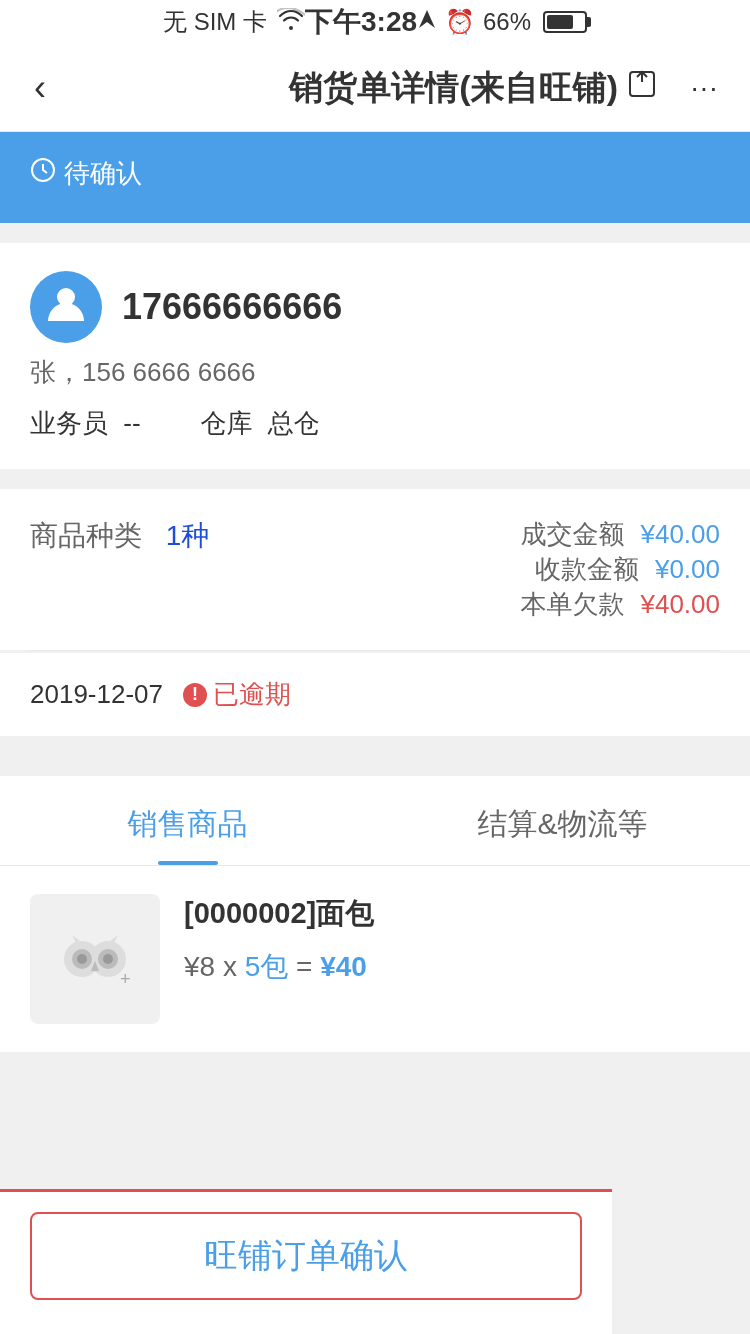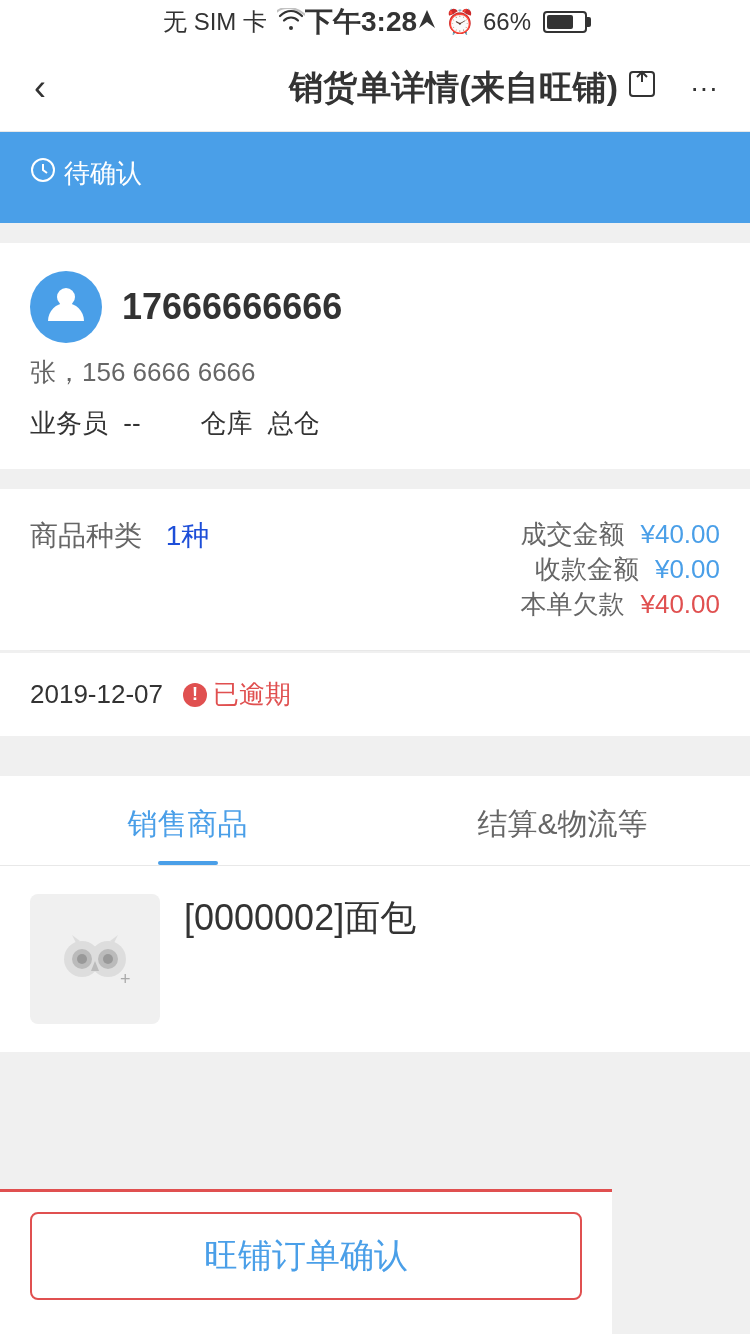--- a/index.html
+++ b/index.html
@@ -293,24 +293,24 @@
       background: #f0f0f0;
       border-radius: 8px;
       flex-shrink: 0;
       display: flex;
       align-items: center;
       justify-content: center;
       overflow: hidden;
     }
     .product-info { flex: 1; }
     .product-name {
-      font-size: 36px;
+      font-size: 29px;
       color: #333;
       margin-bottom: 14px;
-      font-weight: 400;
+      font-weight: 700;
     }
     .product-price {
       font-size: 28px;
       color: #666;
     }
     .product-price .qty { color: #4a9fe8; }
     .product-price .total { color: #4a9fe8; font-weight: 600; }
 
     
     .bottom-area {
@@ -494,20 +494,27 @@
         <polygon points="45,32 41,42 49,42" fill="#bbb"></polygon>
 
         <polygon points="26,14 22,6 30,12" fill="#ddd"></polygon>
         <polygon points="64,14 60,12 68,6" fill="#ddd"></polygon>
 
         <text x="70" y="56" font-size="18" fill="#aaa" font-family="Arial">+</text>
       </svg>
     </div>
     <div class="product-info">
       <div class="product-name">[0000002]面包</div>
+      <div class="product-price">
+        <span>¥8</span>
+        <span> x </span>
+        <span class="qty">5包</span>
+        <span> = </span>
+        <span class="total">¥40</span>
+      </div>
     </div>
   </div>
 </div>
 
 <div class="gray-area"></div>
 
 <div class="bottom-area">
   <button class="confirm-btn">旺铺订单确认</button>
 </div>
 

